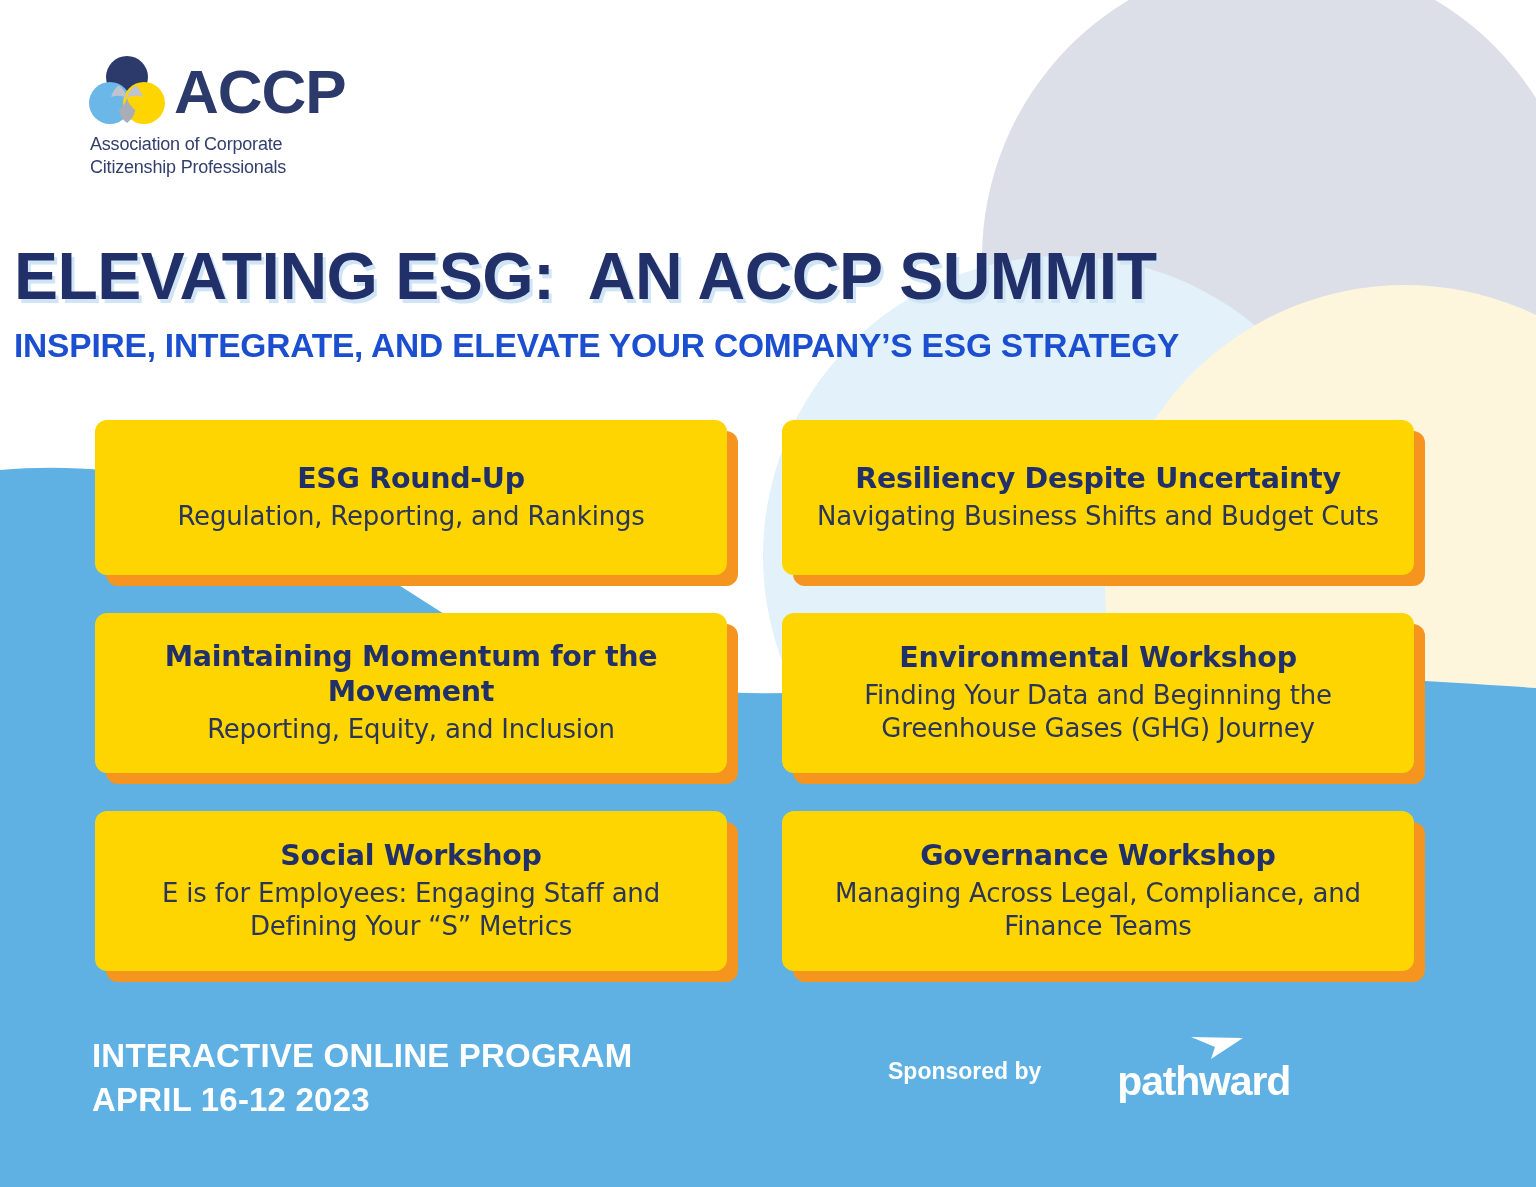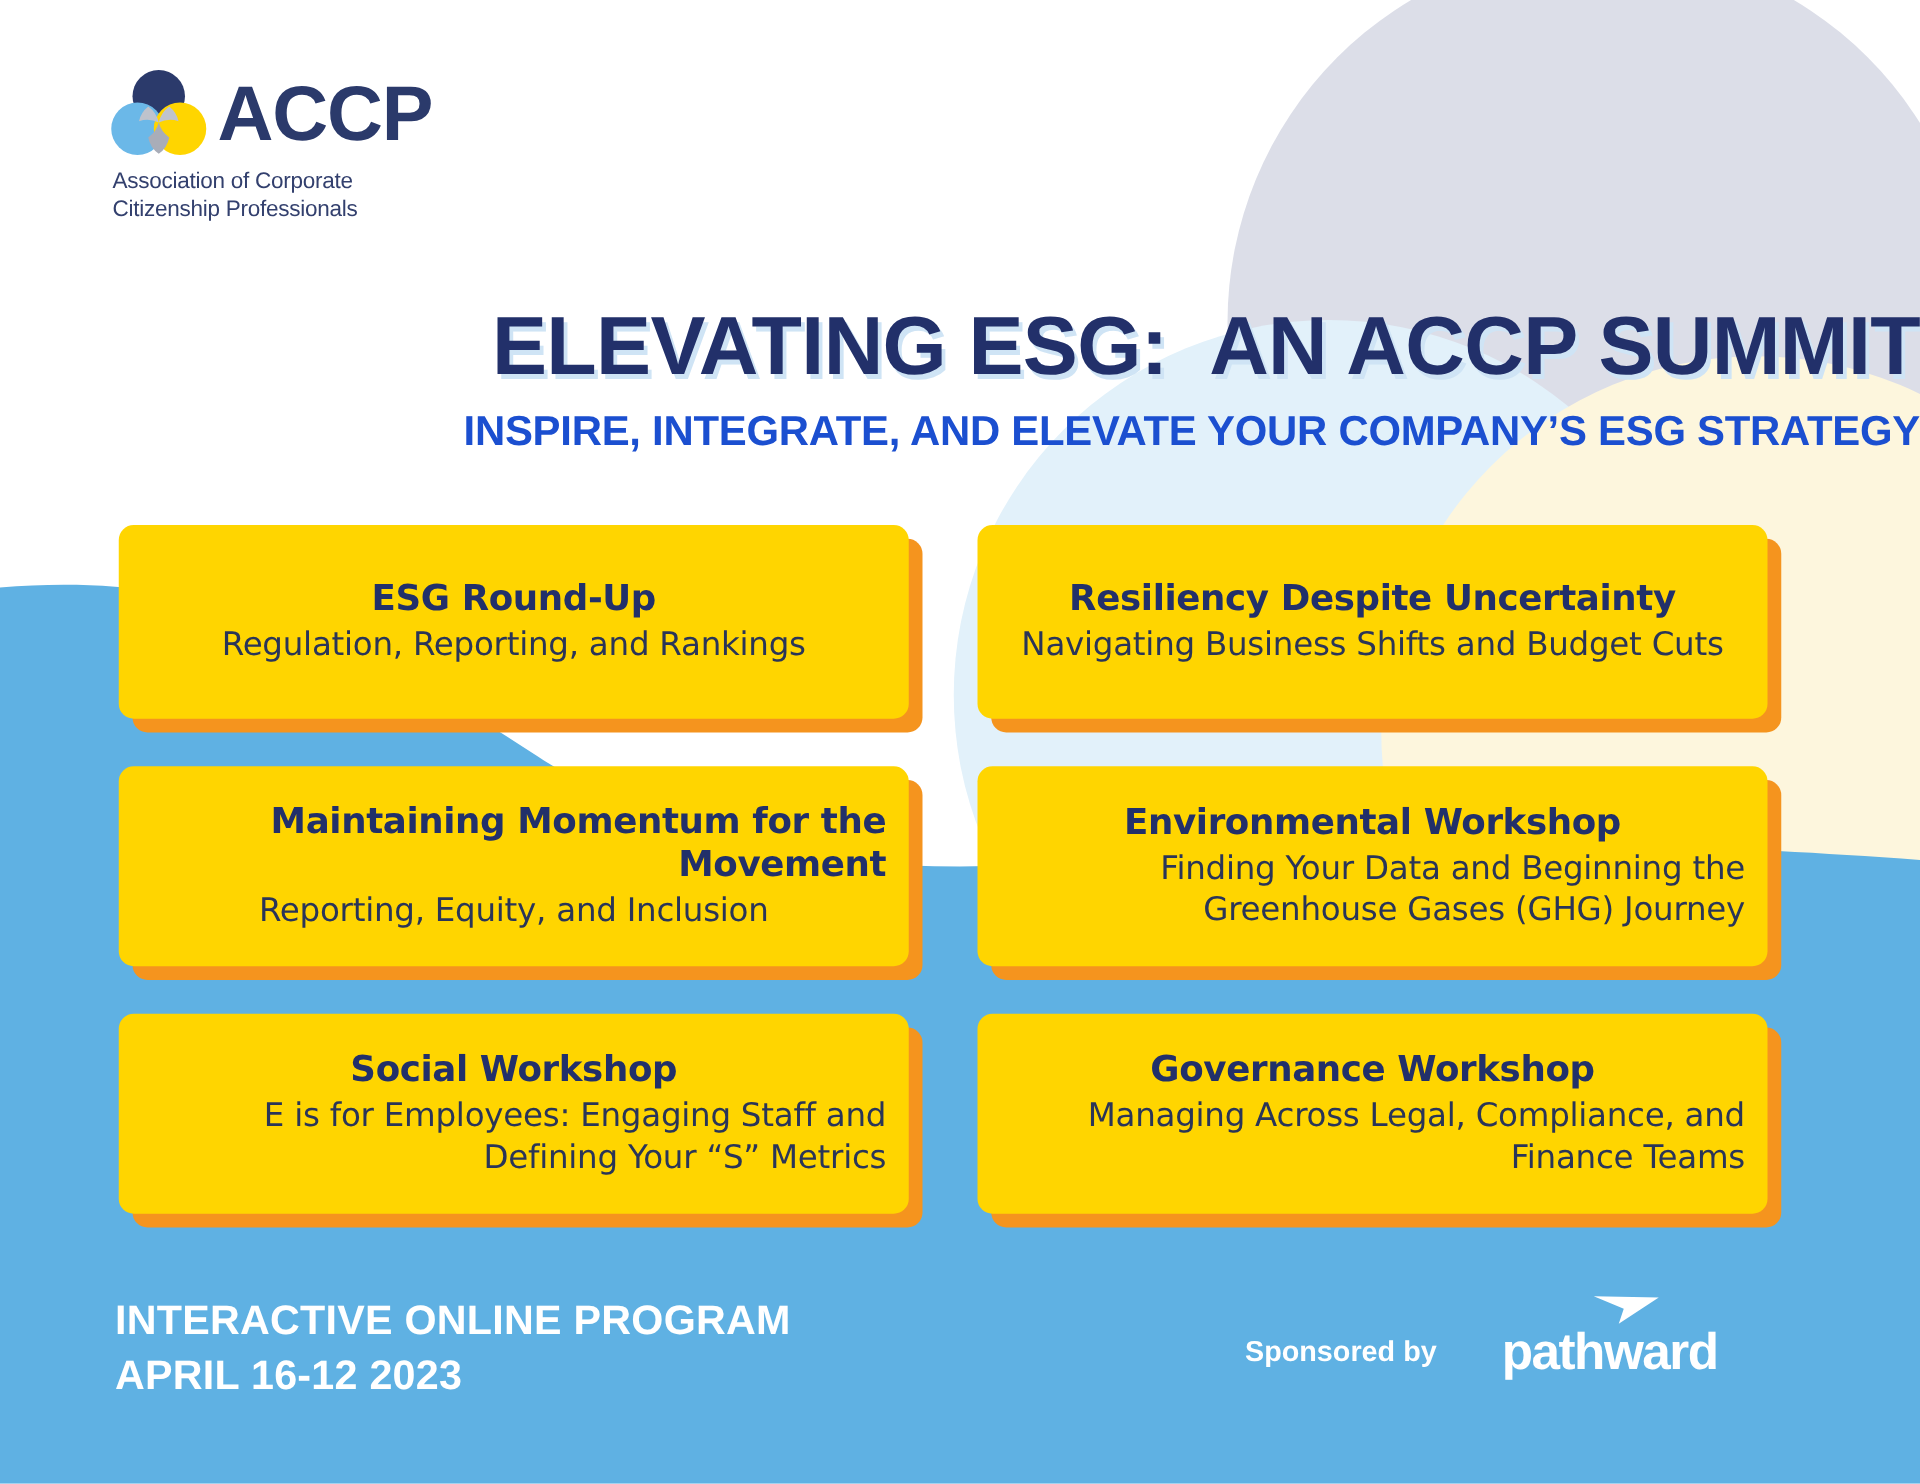--- a/index.html
+++ b/index.html
@@ -23,21 +23,21 @@
     font-size:62px; font-weight:700; letter-spacing:-1px;
     color:#2B3A6B; line-height:0.95;
   }
   .logo-tag {
     font-family:"Liberation Sans", sans-serif;
     font-size:18px; font-weight:400; line-height:1.25;
     color:#33406E; letter-spacing:-0.2px; margin-left:2px;
   }
 
   
-  .headline-wrap { position:absolute; left:0; top:238px; width:1536px; z-index:5; text-align:right; }
+  .headline-wrap { position:absolute; left:0; top:238px; width:1536px; z-index:5; text-align:left; }
   .headline {
     font-family:"Liberation Sans", sans-serif;
     font-weight:700;
     font-size:66px;
     letter-spacing:-0.5px;
     color:#22306A;
     text-shadow:3px 4px 0 #CFE4F5;
     white-space:pre;
     padding-left:14px;
   }
@@ -58,21 +58,21 @@
   .card {
     position:relative;
     background:#FFD500;
     border-radius:12px;
     box-shadow:11px 11px 0 0 #F5941E;
     min-height:155px;
     display:flex; flex-direction:column; align-items:center; justify-content:center;
     padding:16px 18px;
     text-align:center;
   }
-  .card--tall { min-height:160px;text-align:right; }
+  .card--tall { min-height:160px; }
   .card-title {
     font-family:"DejaVu Sans", sans-serif;
     font-weight:700;
     font-size:28.5px;
     color:#22306A;
     line-height:1.22;
     letter-spacing:-0.3px;
   }
   .card-sub {
     font-family:"DejaVu Sans", sans-serif;
@@ -89,22 +89,22 @@
   .footer-line {
     font-family:"Liberation Sans", sans-serif;
     font-weight:700;
     font-size:33px;
     color:#ffffff;
     letter-spacing:0.2px;
     line-height:1.32;
   }
 
   .sponsor-block {
-    position:absolute; left:996px; top:1058px; z-index:5;
-    display:flex; align-items:center; gap:52px;
+    position:absolute; left:888px; top:1058px; z-index:5;
+    display:flex; gap:76px;
   }
   .sponsored-by {
     font-family:"Liberation Sans", sans-serif;
     font-weight:700; font-size:23px; color:#ffffff; letter-spacing:0px;
   }
   .sponsor-logo { position:relative; display:flex; align-items:flex-end; }
   .pathward-text {
     font-family:"Liberation Sans", sans-serif;
     font-weight:700; font-size:41px; color:#ffffff; letter-spacing:-1.2px;
   }

